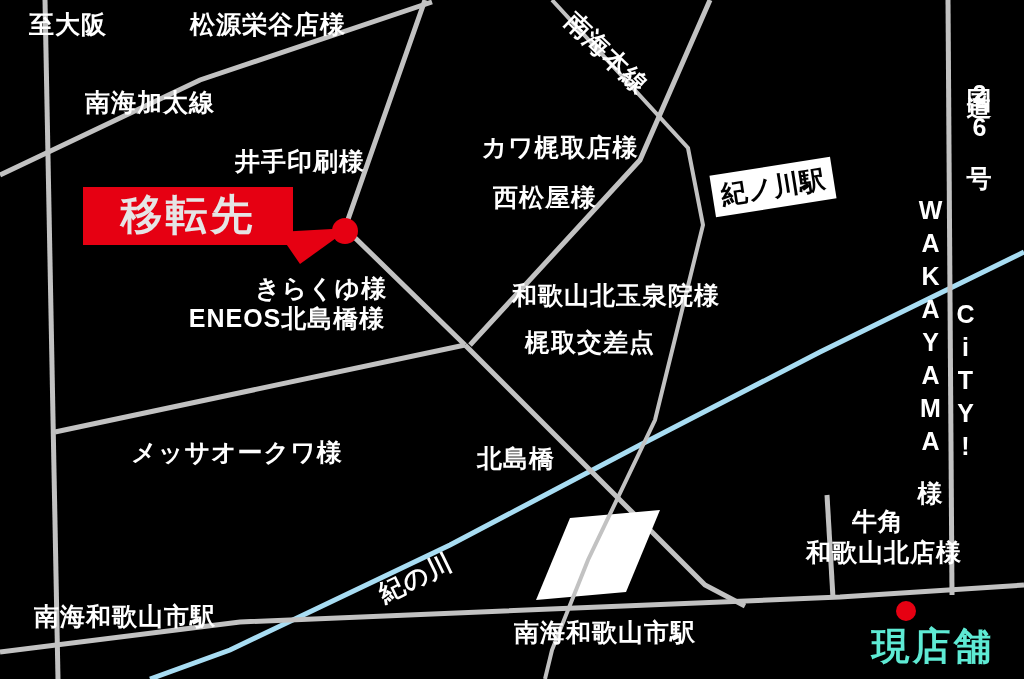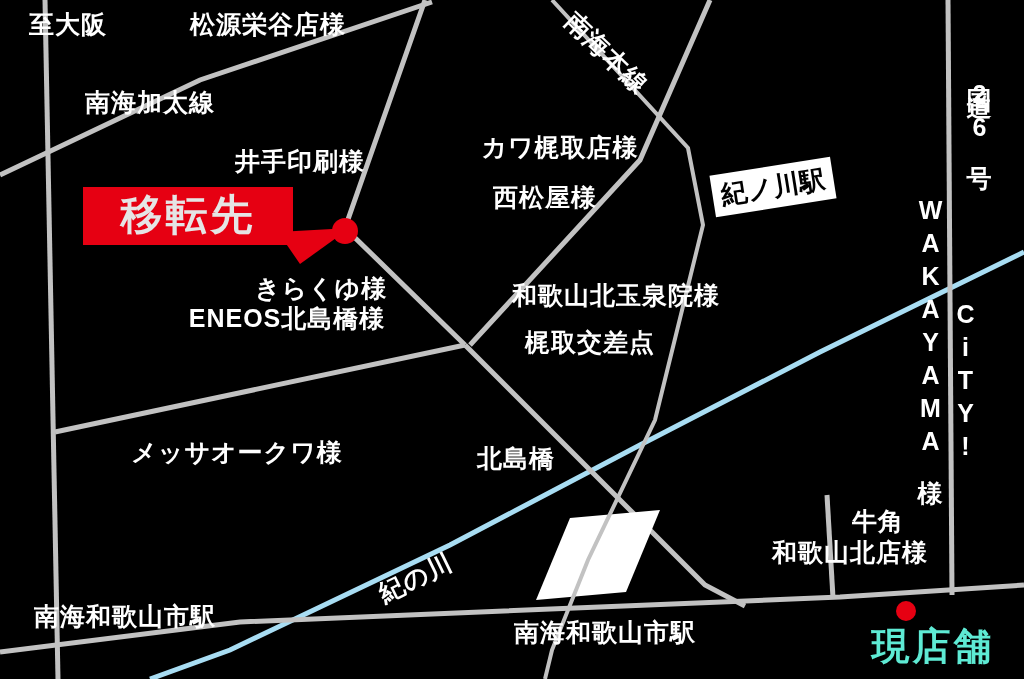--- a/index.html
+++ b/index.html
@@ -76,21 +76,21 @@
   <div class="lbl" style="left:616px;top:295px;">和歌山北玉泉院様</div>
   <div class="lbl" style="left:590px;top:342px;">梶取交差点</div>
   <div class="lbl vert" style="left:930px;top:196px;">WAKAYAMA様</div>
   <div class="lbl vert" style="left:965px;top:300px;">CiTY!</div>
   <div class="lbl" style="left:237px;top:452px;">メッサオークワ様</div>
   <div class="lbl" style="left:516px;top:458px;">北島橋</div>
   <div class="lbl rot" style="left:375px;top:584px;transform:rotate(-26deg);">紀の川</div>
   <div class="lbl" style="left:125px;top:616px;">南海和歌山市駅</div>
   <div class="lbl" style="left:605px;top:632px;">南海和歌山市駅</div>
   <div class="lbl" style="left:878px;top:521px;">牛角</div>
-  <div class="lbl" style="left:850px;top:552px;">和歌山北店様</div>
+  <div class="lbl" style="left:884px;top:552px;">和歌山北店様</div>
   <div class="lbl current" style="left:933px;top:646px;">現店舗</div>
 
   <div class="relocation-box">
     <span>移転先</span>
   </div>
   <div class="kinokawa-box">
     <span>紀ノ川駅</span>
   </div>
 
 </div>

